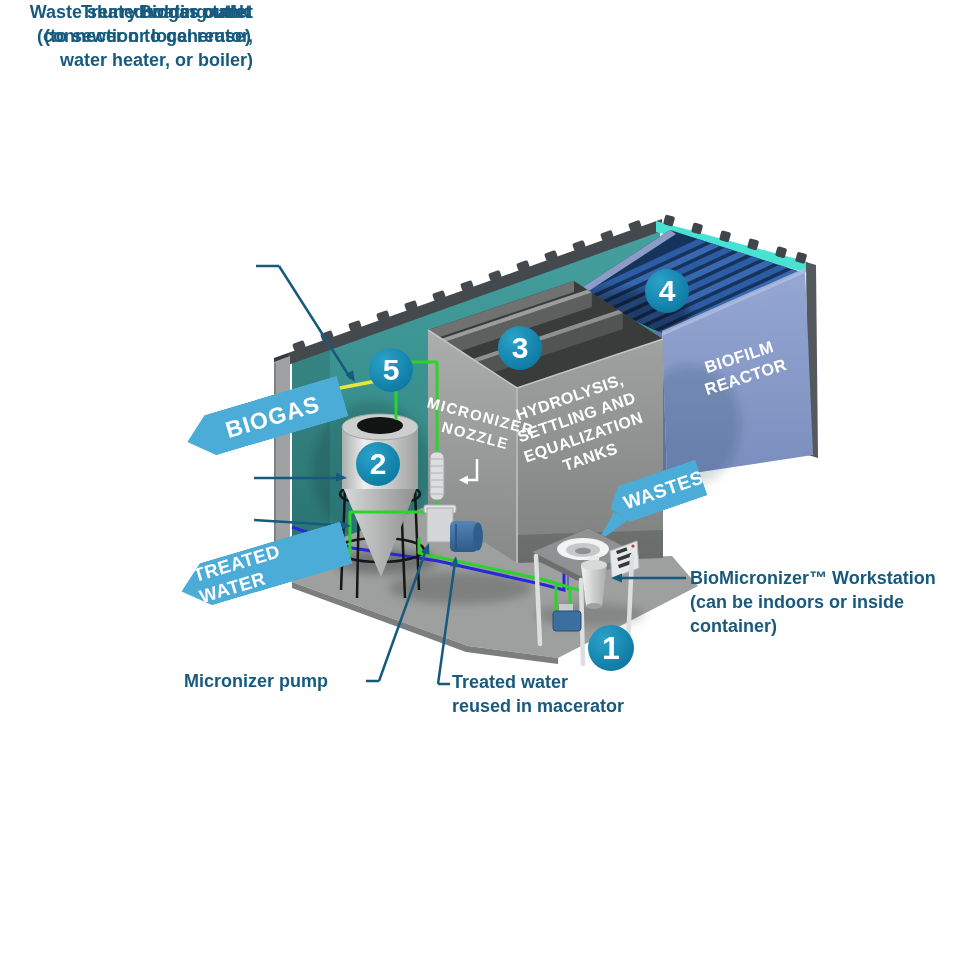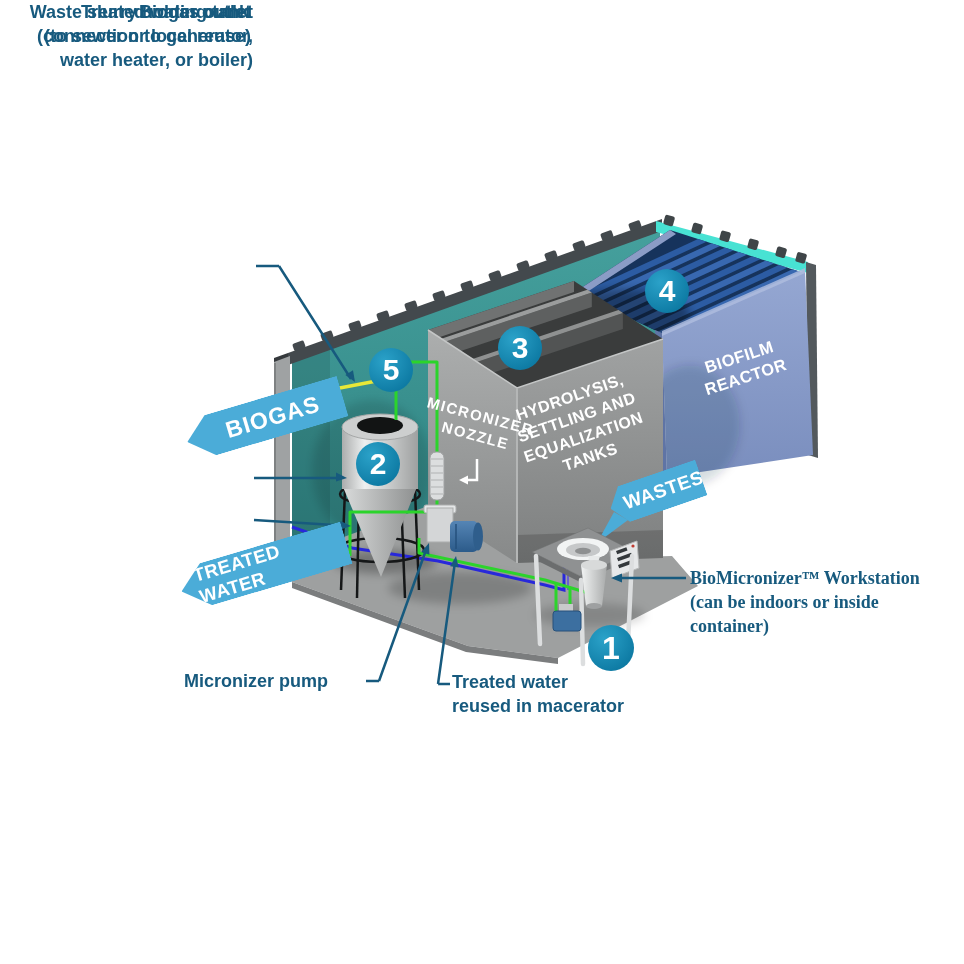--- a/index.html
+++ b/index.html
@@ -8,21 +8,21 @@
   .scene svg{position:absolute;left:0;top:0;}
 
   
   .callout{position:absolute;color:#175A7E;font-weight:bold;font-size:18px;line-height:24px;
            white-space:pre-line;}
   .co-biogas{left:0;top:253;width:253px;text-align:right;}
   .co-slurry{left:0;top:466;width:249px;text-align:right;}
   .co-treated{left:0;top:507;width:251px;text-align:right;}
   .co-pump{left:150px;top:669px;width:212px;text-align:center;}
   .co-reused{left:452px;top:670px;width:235px;text-align:left;}
-  .co-workstation{left:690px;top:566px;width:274px;text-align:left;font-family:Liberation Serif, serif;}
+  .co-workstation{left:690px;top:566px;width:274px;text-align:left;}
 
   
   .banner{position:absolute;background:#4BACD8;color:#ffffff;font-weight:bold;
           display:flex;align-items:center;justify-content:center;box-sizing:border-box;
           clip-path:polygon(0 50%,15% 0,100% 0,100% 100%,15% 100%);padding-left:16px;}
   .bn-biogas{left:184px;top:398px;width:162px;height:42px;transform:rotate(-16.5deg);
              font-size:23px;letter-spacing:1px;}
   .bn-treated{left:178px;top:545px;width:172px;height:44px;transform:rotate(-16.5deg);
               font-size:18.5px;letter-spacing:.5px;}
   .bn-wastes{left:608px;top:474px;width:96px;height:38px;transform:rotate(-19deg);

